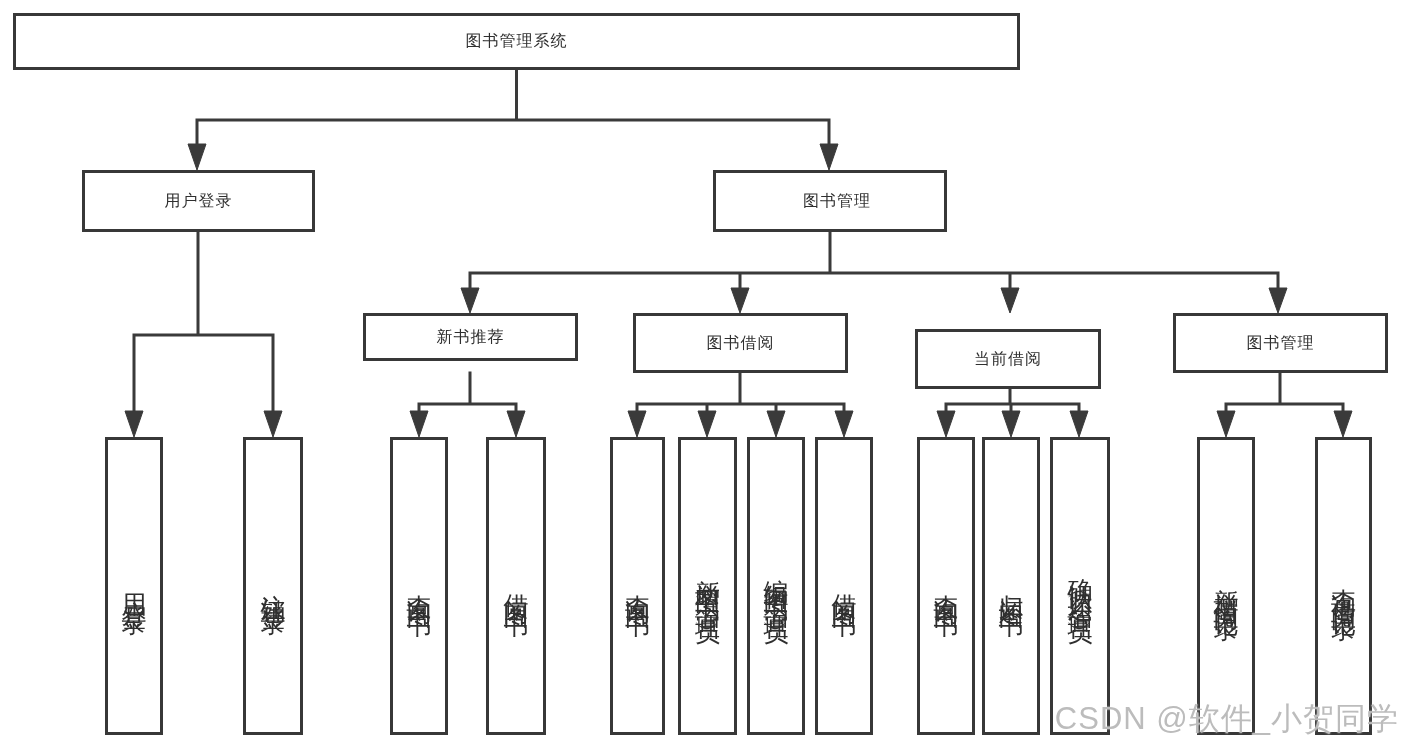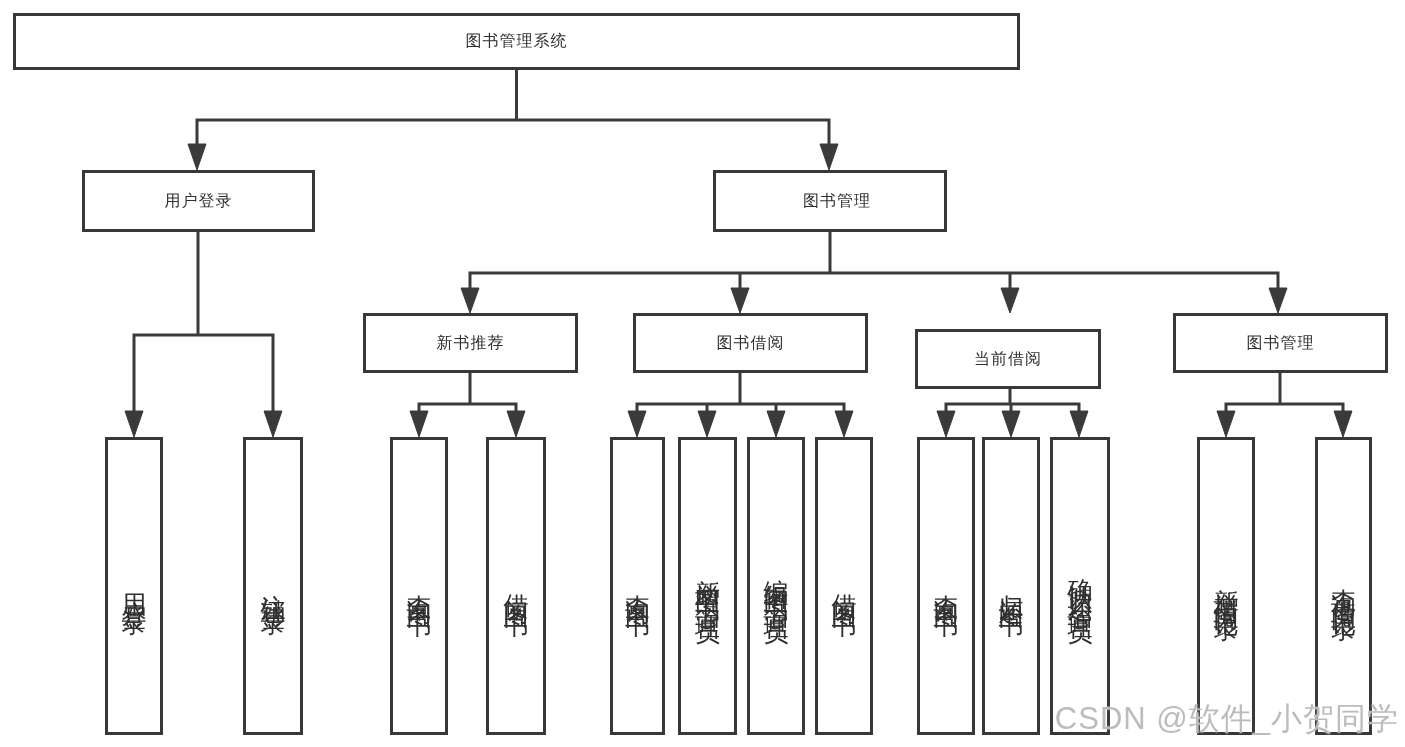--- a/index.html
+++ b/index.html
@@ -109,22 +109,22 @@
       <polygon points="1217,411 1235,411 1226,437"></polygon>
       <polygon points="1334,411 1352,411 1343,437"></polygon>
     </g>
   </svg>
 
   <div class="node h" style="left:13px; top:13px; width:1007px; height:57px;">图书管理系统</div>
 
   <div class="node h" style="left:82px; top:170px; width:233px; height:62px;">用户登录</div>
   <div class="node h" style="left:713px; top:170px; width:234px; height:62px;padding-left:14px;">图书管理</div>
 
-  <div class="node h" style="left:363px; top:313px; width:215px; height:60px;">新书推荐</div>
-  <div class="node h" style="left:633px; top:313px; width:235px; height:60px;">图书借阅</div>
+  <div class="node h" style="left:363px; top:313px; width:215px; height:48px;">新书推荐</div>
+  <div class="node h" style="left:633px; top:313px; width:215px; height:60px;">图书借阅</div>
   <div class="node h" style="left:915px; top:313px; width:186px; height:60px;margin-top:16px;">当前借阅</div>
   <div class="node h" style="left:1173px; top:313px; width:215px; height:60px;">图书管理</div>
 
   <div class="node v" style="left:105px; top:437px; width:58px; height:298px;">用户登录</div>
   <div class="node v" style="left:243px; top:437px; width:60px; height:298px;">注销登录</div>
 
   <div class="node v" style="left:390px; top:437px; width:58px; height:298px;">查询图书</div>
   <div class="node v" style="left:486px; top:437px; width:60px; height:298px;">借阅图书</div>
 
   <div class="node v" style="left:610px; top:437px; width:55px; height:298px;">查询图书</div>

